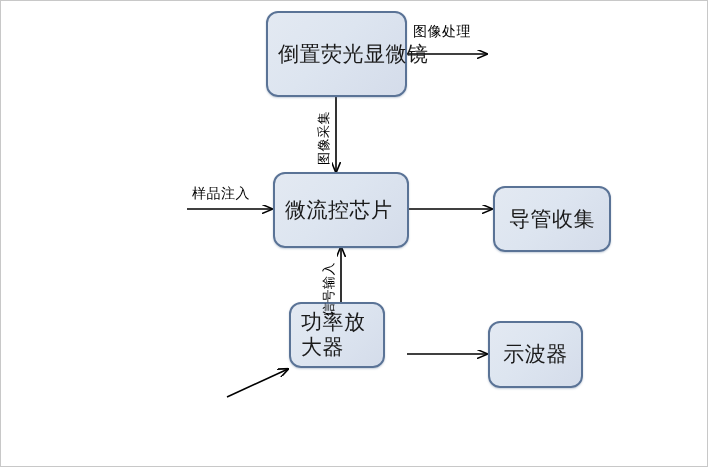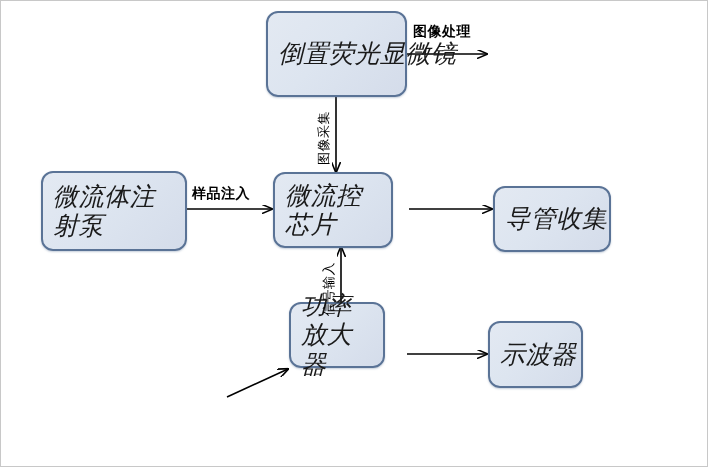--- a/index.html
+++ b/index.html
@@ -25,39 +25,38 @@
     border-radius: 12px;
     color: #1a1a1a;
     display: flex;
     align-items: center;
     justify-content: flex-start;
     box-shadow: 0 1px 2px rgba(90,115,150,0.35);
   }
   .node .txt {
     display: block;
     padding: 0 10px;
-    font-size: 25px;
+    font-size: 21px;
     line-height: 1.18;
     letter-spacing: 0.5px;
     white-space: normal;
     word-break: break-all;
     text-align: left;
-    font-style: italic;
   }
   .node.center .txt {
     text-align: center;
     width: 100%;
     word-break: keep-all;
   }
 
   
   .edge-label {
     position: absolute;
     font-size: 14px;
-    font-weight: bold;
+    font-weight: normal;
     color: #000;
     white-space: nowrap;
     letter-spacing: 0.5px;
   }
   .edge-label.vert {
     transform-origin: 0 0;
     transform: rotate(-90deg);
     font-weight: normal;
     font-size: 13px;
   }
@@ -100,25 +99,22 @@
     <line x1="406" y1="353" x2="486" y2="353" marker-end="url(#arrow)"></line>
 
     <line x1="226" y1="396" x2="287" y2="368" marker-end="url(#arrow)"></line>
   </svg>
 
   <div class="node center" style="left:265px; top:10px; width:141px; height:86px;">
     <span class="txt">倒置荧光显微镜</span>
   </div>
 
 
-  <div class="node" style="left:40px; top:170px; width:146px; height:80px;">
-    <span class="txt">微流体注射泵</span>
-  </div>
 
-  <div class="node" style="left:272px; top:171px; width:120px; height:76px;">
+  <div class="node" style="left:272px; top:171px; width:136px; height:76px;">
     <span class="txt">微流控芯片</span>
   </div>
 
   <div class="node center" style="left:492px; top:177px; width:118px; height:66px;margin-top:8px;">
     <span class="txt">导管收集</span>
   </div>
 
   <div class="node" style="left:288px; top:301px; width:96px; height:66px;">
     <span class="txt">功率放大器</span>
   </div>

